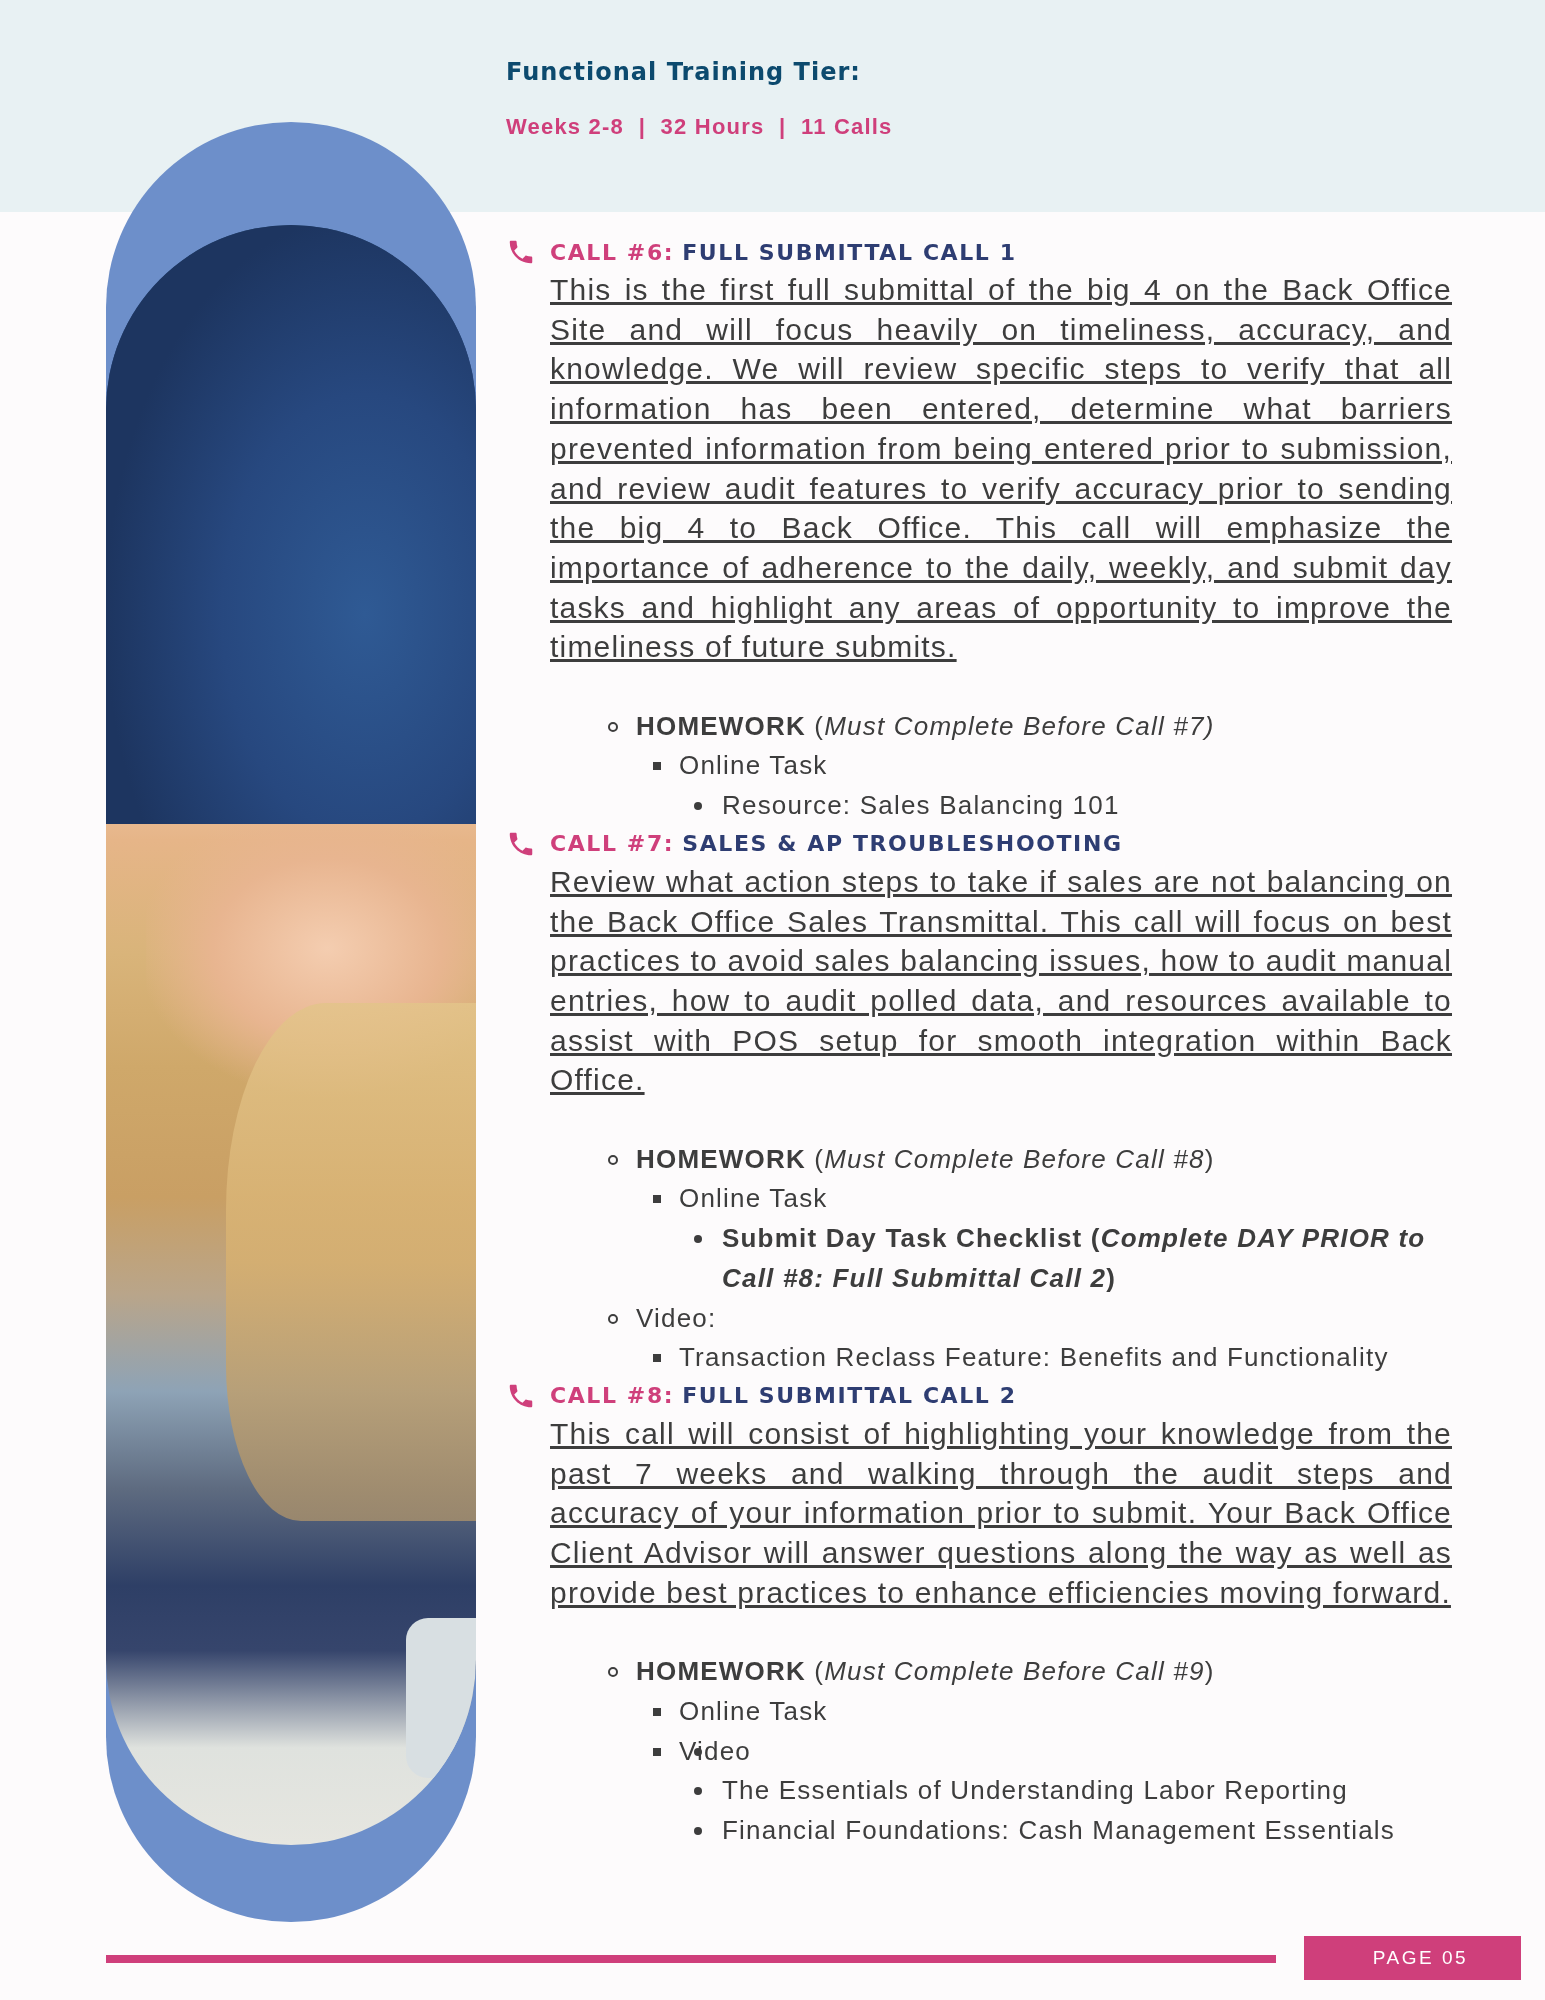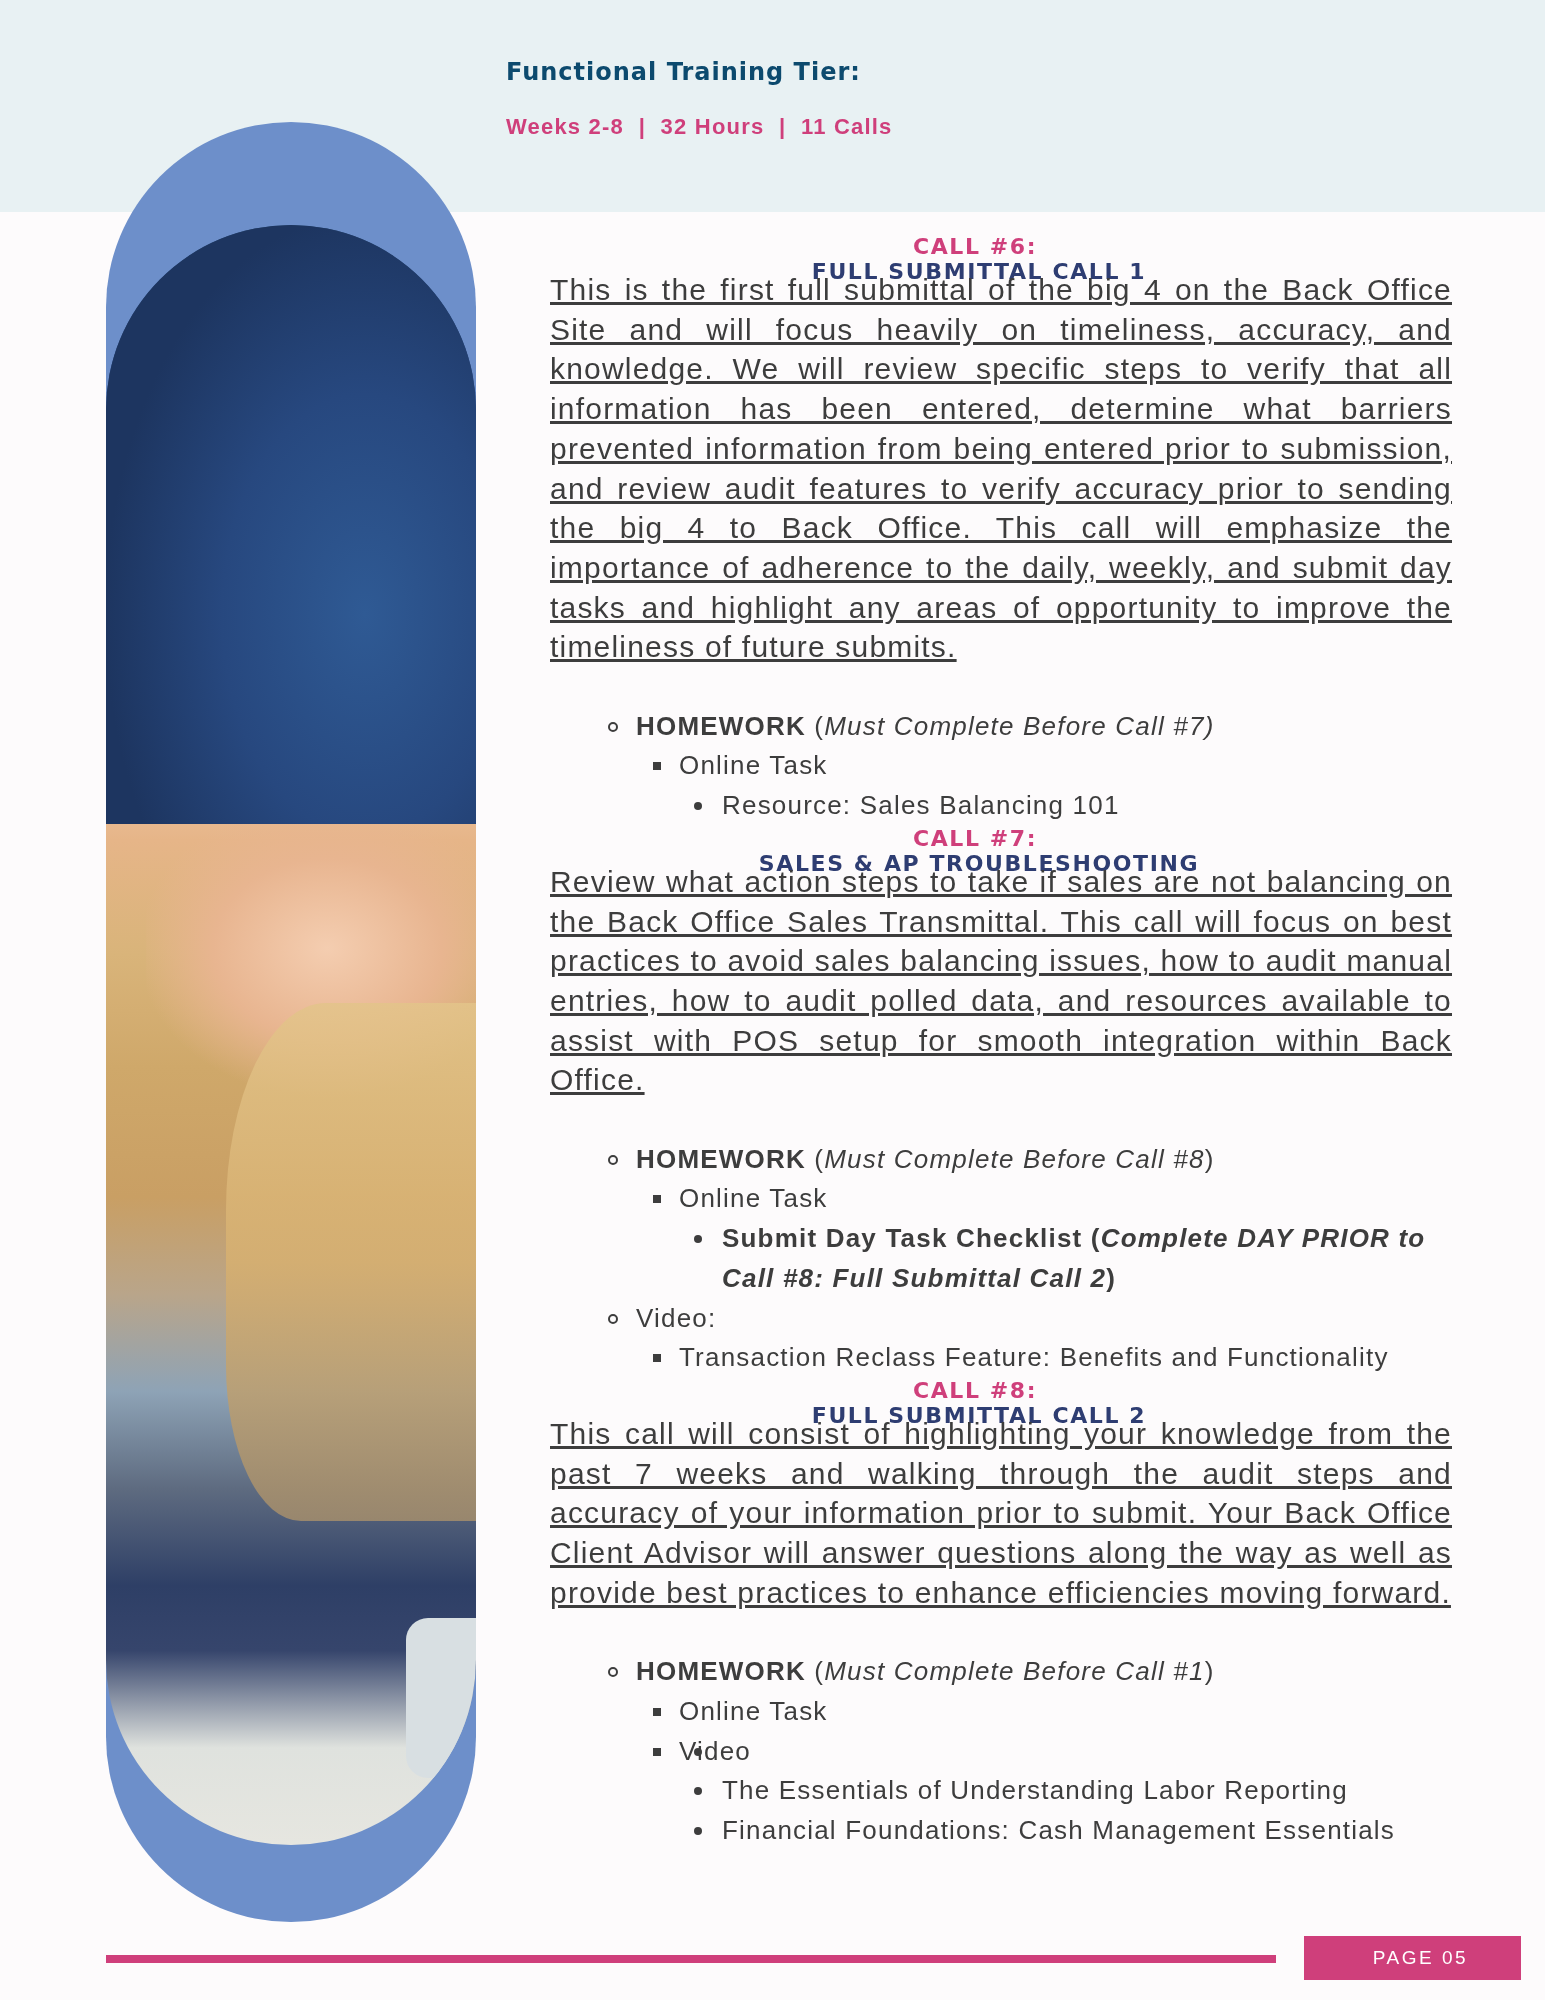--- a/index.html
+++ b/index.html
@@ -59,21 +59,21 @@
     position: absolute; left: 300px; top: 86%; width: 90px; height: 160px;
     background: #d8dfe2; border-radius: 22px;
   }
 
   
   .content { position: absolute; left: 506px; top: 234px; width: 946px; }
   .call { position: relative; }
   .call-head {
     display: flex; align-items: center; height: 36px;
     font-family: "DejaVu Sans", sans-serif; font-weight: bold;
-    font-size: 22px; letter-spacing: 1.6px; flex-direction: column;
+    font-size: 22px; letter-spacing: 1.6px;
   }
   .phone-icon { width: 30px; height: 30px; margin-right: 14px; }
   .call-num { color: #cf3f7b; margin-right: 8px; }
   .call-name { color: #2e3d72; }
   .desc {
     margin-left: 44px; width: 902px;
     font-size: 30px; line-height: 39.7px; letter-spacing: 1.2px;
     text-align: justify; color: #3d3d3d;
     font-family: "Liberation Sans", sans-serif;
     text-decoration: underline;
@@ -191,21 +191,21 @@
         <path fill="#cf3f7b" d="M6.6 10.8c1.4 2.8 3.8 5.1 6.6 6.6l2.2-2.2c.3-.3.7-.4 1-.2 1.1.4 2.3.6 3.6.6.6 0 1 .4 1 1V20c0 .6-.4 1-1 1C10.6 21 3 13.4 3 4c0-.6.4-1 1-1h3.5c.6 0 1 .4 1 1 0 1.3.2 2.5.6 3.6.1.3 0 .7-.2 1l-2.3 2.2z"></path>
       </svg>
       <span class="call-num">CALL #8:</span>
       <span class="call-name">FULL SUBMITTAL CALL 2</span>
     </div>
     <div class="desc">This call will consist of highlighting your knowledge from the past 7 weeks and walking through the audit steps and accuracy of your information prior to submit. Your Back Office Client Advisor will answer questions along the way as well as provide best practices to enhance efficiencies moving forward.</div>
     <div class="gap"></div>
     <div class="li l1">
       <span class="bullet circ"></span>
       <span class="b">HOMEWORK</span>
-      <span>(</span><span class="i">Must Complete Before Call #1</span><span>)</span>
+      <span>(</span><span class="i">Must Complete Before Call #9</span><span>)</span>
     </div>
     <div class="li l2">
       <span class="bullet sq"></span>
       <span>Online Task</span>
     </div>
     <div class="li l3">
       <span class="bullet dot"></span>
     </div>
     <div class="li l2">
       <span class="bullet sq"></span>

